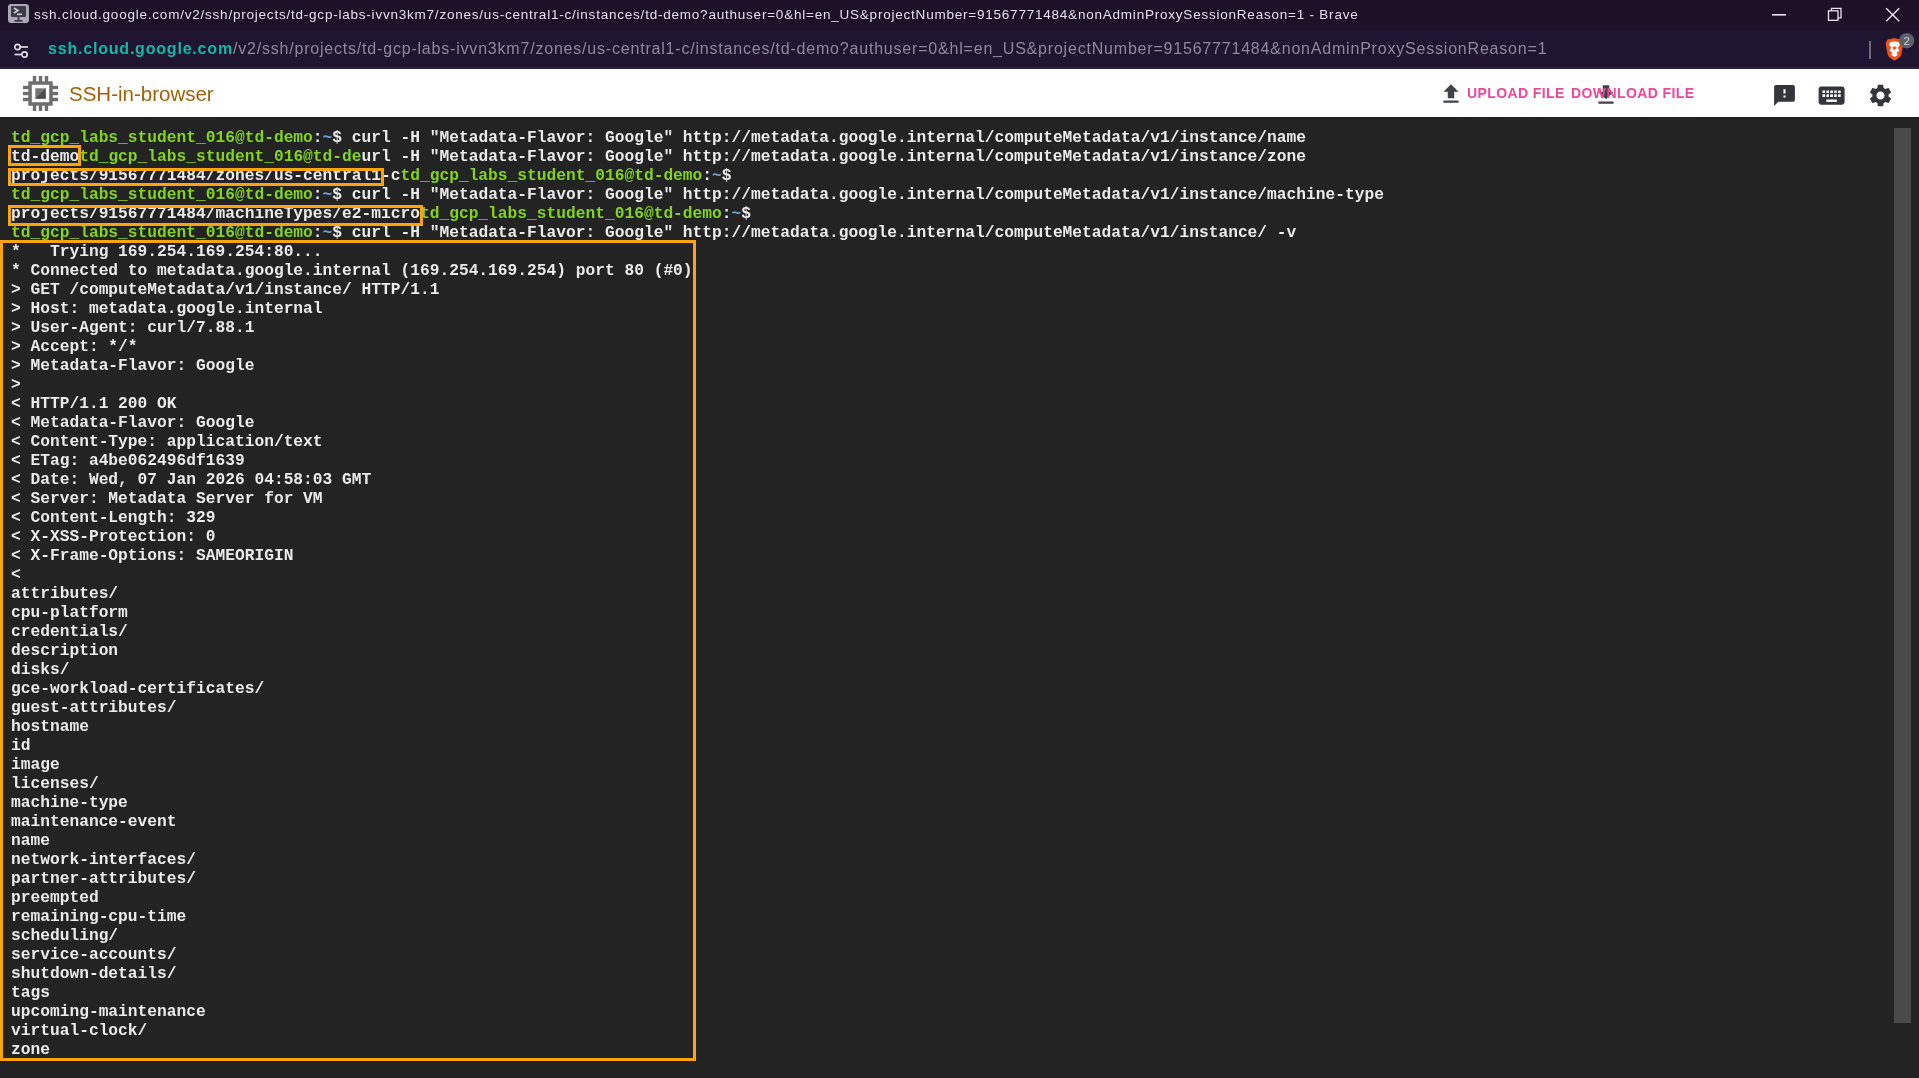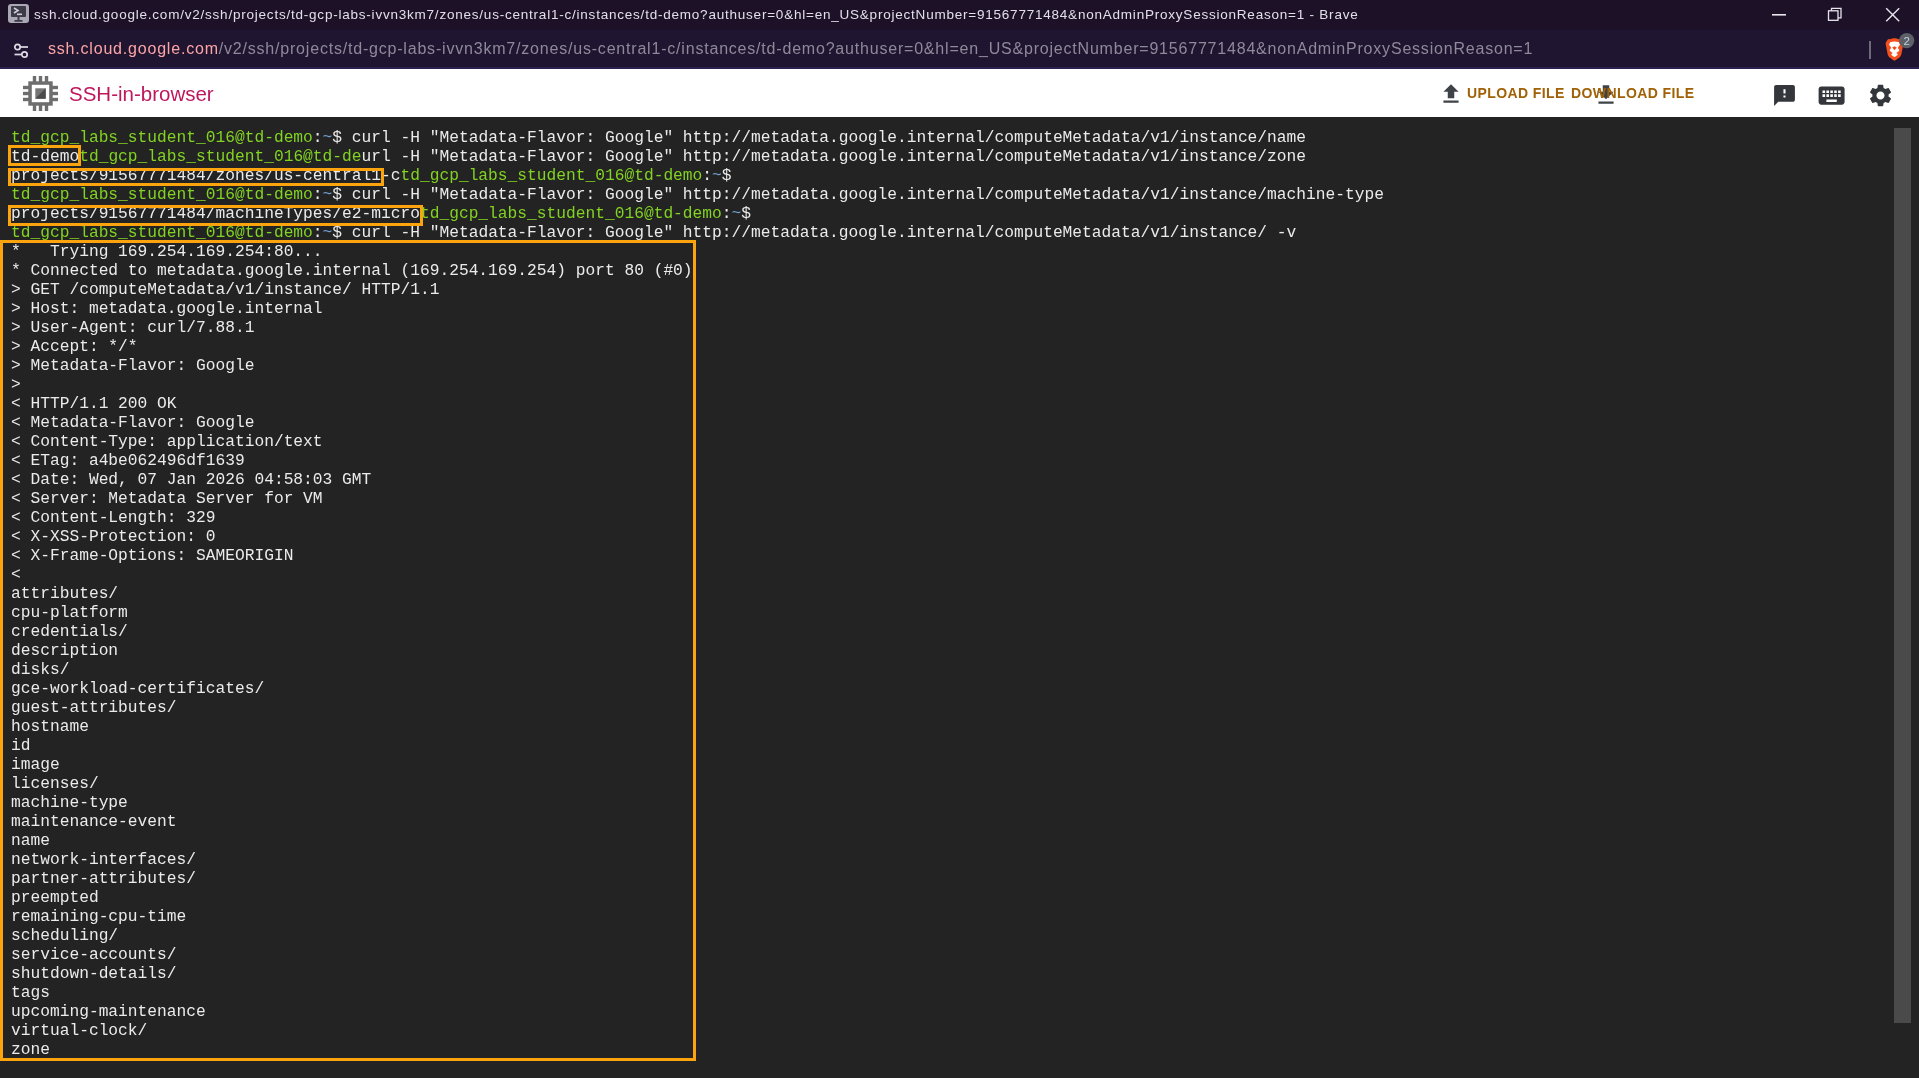--- a/index.html
+++ b/index.html
@@ -10,30 +10,30 @@
   #titlebar { position:absolute; top:0; left:0; width:1919px; height:30px; background:#1c1127; }
   #favicon { position:absolute; left:8px; top:4px; width:21px; height:20px; }
   #titletext { position:absolute; left:34px; top:0; height:30px; line-height:30px;
                font-size:13.5px; color:#e3dfea; letter-spacing:0.78px; white-space:nowrap; }
   .wbtn { position:absolute; top:0; height:30px; width:46px; }
   
   #addressbar { position:absolute; top:30px; left:0; width:1919px; height:39px; background:#201531; }
   #addressbar .bottomline { position:absolute; left:0; bottom:0; width:100%; height:2px; background:#2b2153; }
   #urltext { position:absolute; left:48px; top:0; height:37px; line-height:37px; font-size:16px;
              color:#8d8a99; white-space:nowrap; letter-spacing:0.8px;}
-  #urltext b { color:#fca5a5; font-weight:normal; }
+  #urltext b { color:#14b8a6; font-weight:bold; }
   
   #hdr { position:absolute; top:69px; left:0; width:1919px; height:48px; background:#ffffff; }
   #hdrtitle { position:absolute; left:69px; top:0; height:64px;
-              font-size:20.5px; color:#be185d; line-height:50px; }
+              font-size:20.5px; color:#a16207; line-height:50px; }
   .hbtn { position:absolute; top:0; height:64px; font-size:14px; font-weight:bold;
-          letter-spacing:0.4px; color:#a16207; line-height:48px; }
+          letter-spacing:0.4px; color:#ec4899; line-height:48px; }
   
   #term { position:absolute; top:117px; left:0; width:1919px; height:880px; background:#232323;
-          font-family:"Liberation Mono", monospace; font-size:16px; font-weight:normal;
+          font-family:"Liberation Mono", monospace; font-size:16px; font-weight:bold;
           line-height:19px; color:#ebebeb; }
   #termtext { position:absolute; left:10.5px; top:11.5px; white-space:pre; transform-origin:0 0; transform:scaleX(1.0141); }
   .g { color:#82d322; }
   .b { color:#729fcf; }
   .obox { position:absolute; border:3px solid #fba40d; z-index:5; }
   #thumb { position:absolute; left:1894px; top:11px; width:17px; height:895px; background:#4a4a4a; }
 </style>
 </head>
 <body>
 <div id="page">

